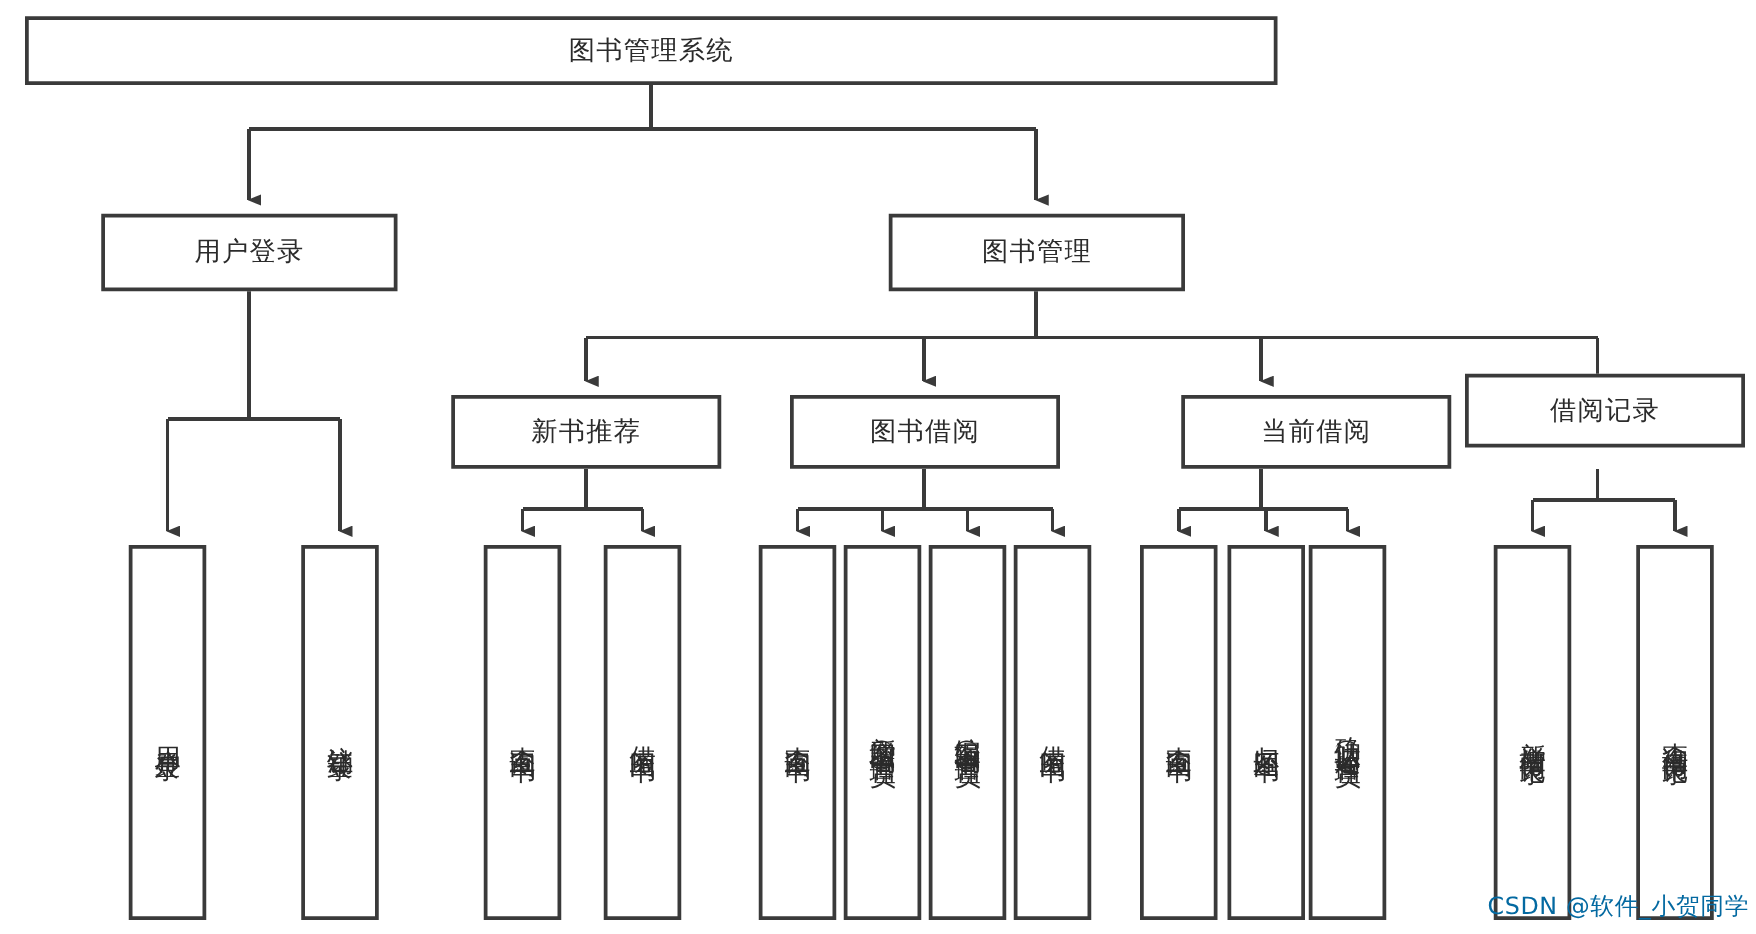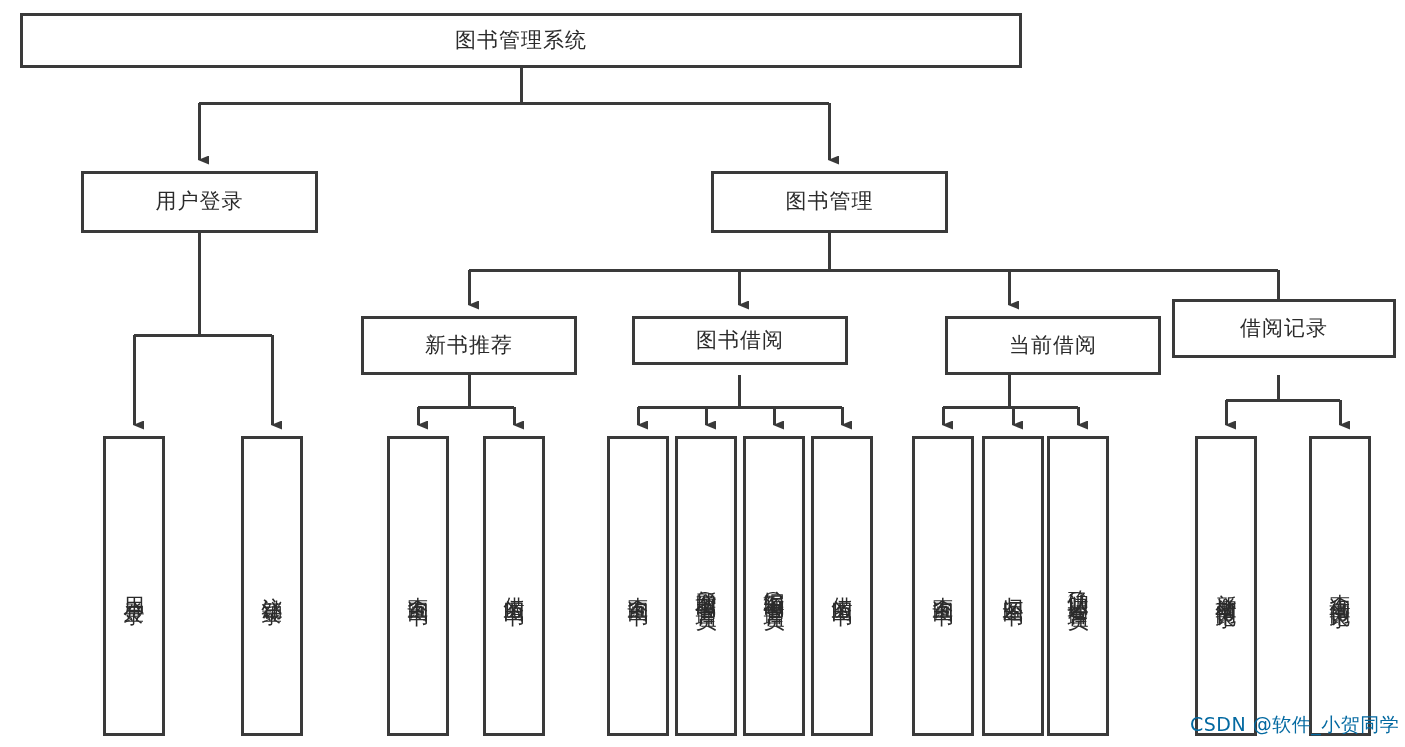--- a/index.html
+++ b/index.html
@@ -129,21 +129,21 @@
   <div class="node h" style="left:81px;top:171px;width:237px;height:62px;">
     <span>用户登录</span>
   </div>
   <div class="node h" style="left:711px;top:171px;width:237px;height:62px;text-align:right;">
     <span>图书管理</span>
   </div>
 
   <div class="node h" style="left:361px;top:316px;width:216px;height:59px;">
     <span>新书推荐</span>
   </div>
-  <div class="node h" style="left:632px;top:316px;width:216px;height:49px;">
+  <div class="node h" style="left:632px;top:316px;width:216px;height:59px;">
     <span>图书借阅</span>
   </div>
   <div class="node h" style="left:901px;top:316px;width:216px;height:59px;margin-left:44px;">
     <span>当前借阅</span>
   </div>
   <div class="node h" style="left:1172px;top:299px;width:224px;height:59px;">
     <span>借阅记录</span>
   </div>
 
   <div class="node v" style="left:103px;top:436px;width:62px;height:300px;">

